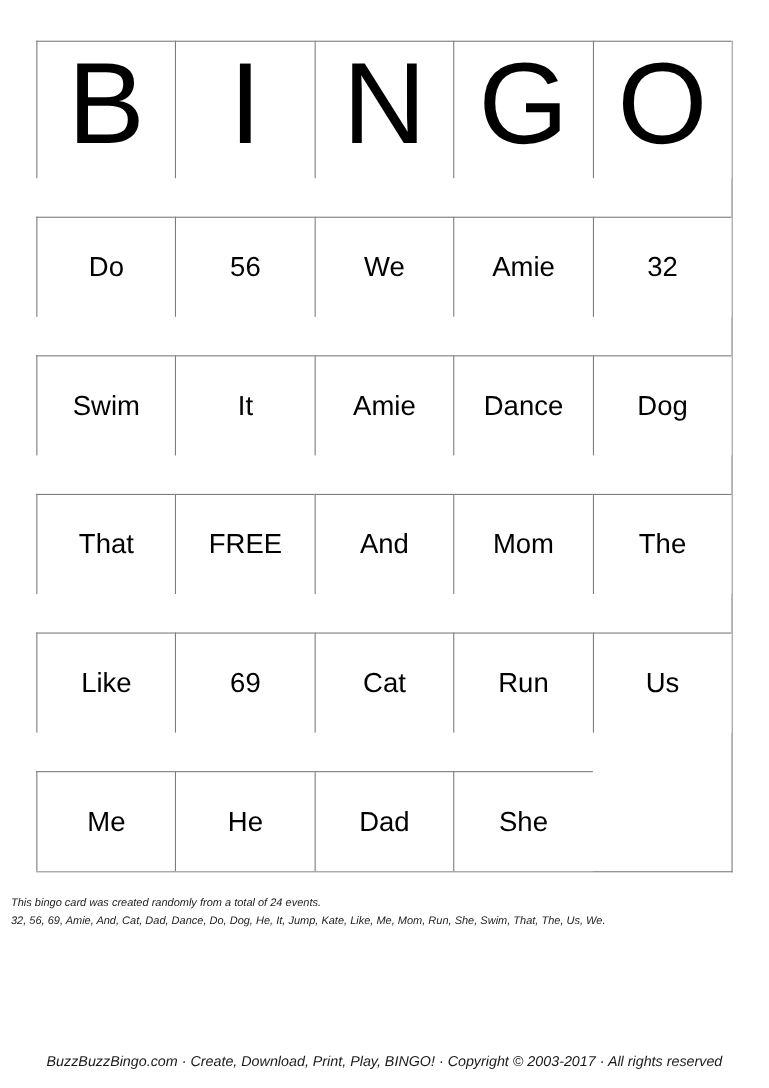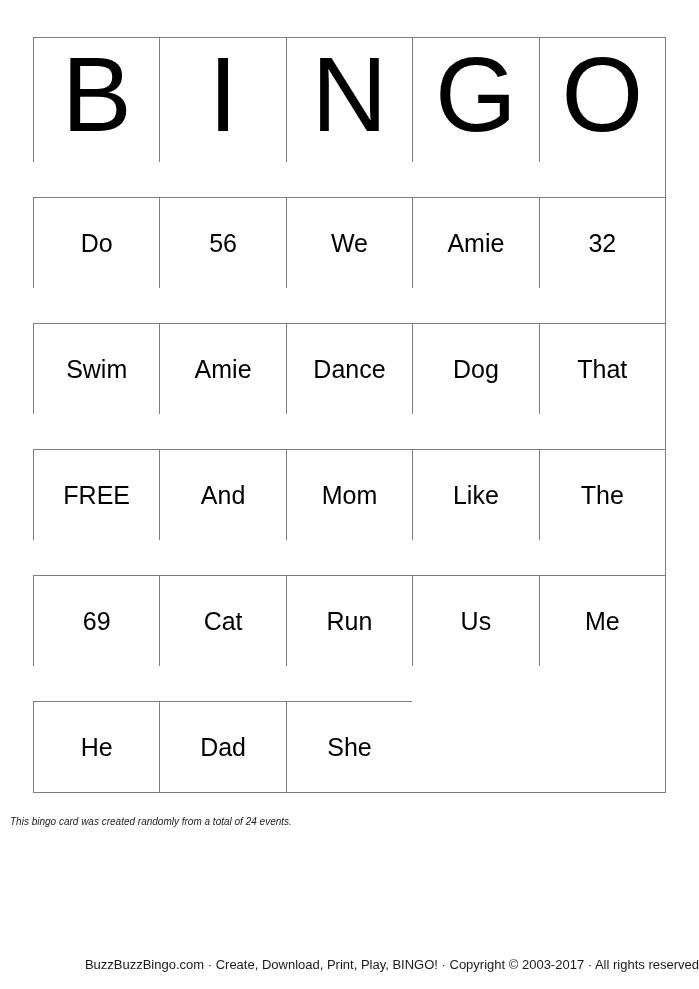--- a/index.html
+++ b/index.html
@@ -57,23 +57,24 @@
     line-height: 16px;
     color: #222222;
     white-space: nowrap;
     font-style: italic;
   }
   .footer {
     position: absolute;
     left: 0;
     top: 957px;
     width: 100%;
-    text-align: right;
+    text-align: center;
     font-size: 13px;
     color: #1a1a1a;
+    font-style: italic;
   }
 </style>
 </head>
 <body>
 
 <div class="page">
 
   <div class="bingo-grid">
 
     <div class="cell header">B</div>
@@ -82,41 +83,43 @@
     <div class="cell header">G</div>
     <div class="cell header">O</div>
 
     <div class="cell word">Do</div>
     <div class="cell word">56</div>
     <div class="cell word">We</div>
     <div class="cell word">Amie</div>
     <div class="cell word">32</div>
 
     <div class="cell word">Swim</div>
+    <div class="cell word">It</div>
     <div class="cell word">Amie</div>
     <div class="cell word">Dance</div>
 
     <div class="cell word">Dog</div>
     <div class="cell word">That</div>
     <div class="cell word">FREE</div>
     <div class="cell word">And</div>
     <div class="cell word">Mom</div>
 
+    <div class="cell word">The</div>
     <div class="cell word">Like</div>
-    <div class="cell word">The</div>
     <div class="cell word">69</div>
     <div class="cell word">Cat</div>
     <div class="cell word">Run</div>
 
     <div class="cell word">Us</div>
     <div class="cell word">Me</div>
     <div class="cell word">He</div>
     <div class="cell word">Dad</div>
     <div class="cell word">She</div>
   </div>
 
   <div class="disclaimer">
     <div>This bingo card was created randomly from a total of 24 events.</div>
+    <div>32, 56, 69, Amie, And, Cat, Dad, Dance, Do, Dog, He, It, Jump, Kate, Like, Me, Mom, Run, She, Swim, That, The, Us, We.</div>
   </div>
 
   <div class="footer">BuzzBuzzBingo.com · Create, Download, Print, Play, BINGO! · Copyright © 2003-2017 · All rights reserved</div>
 
 </div>
 
 </body></html>

